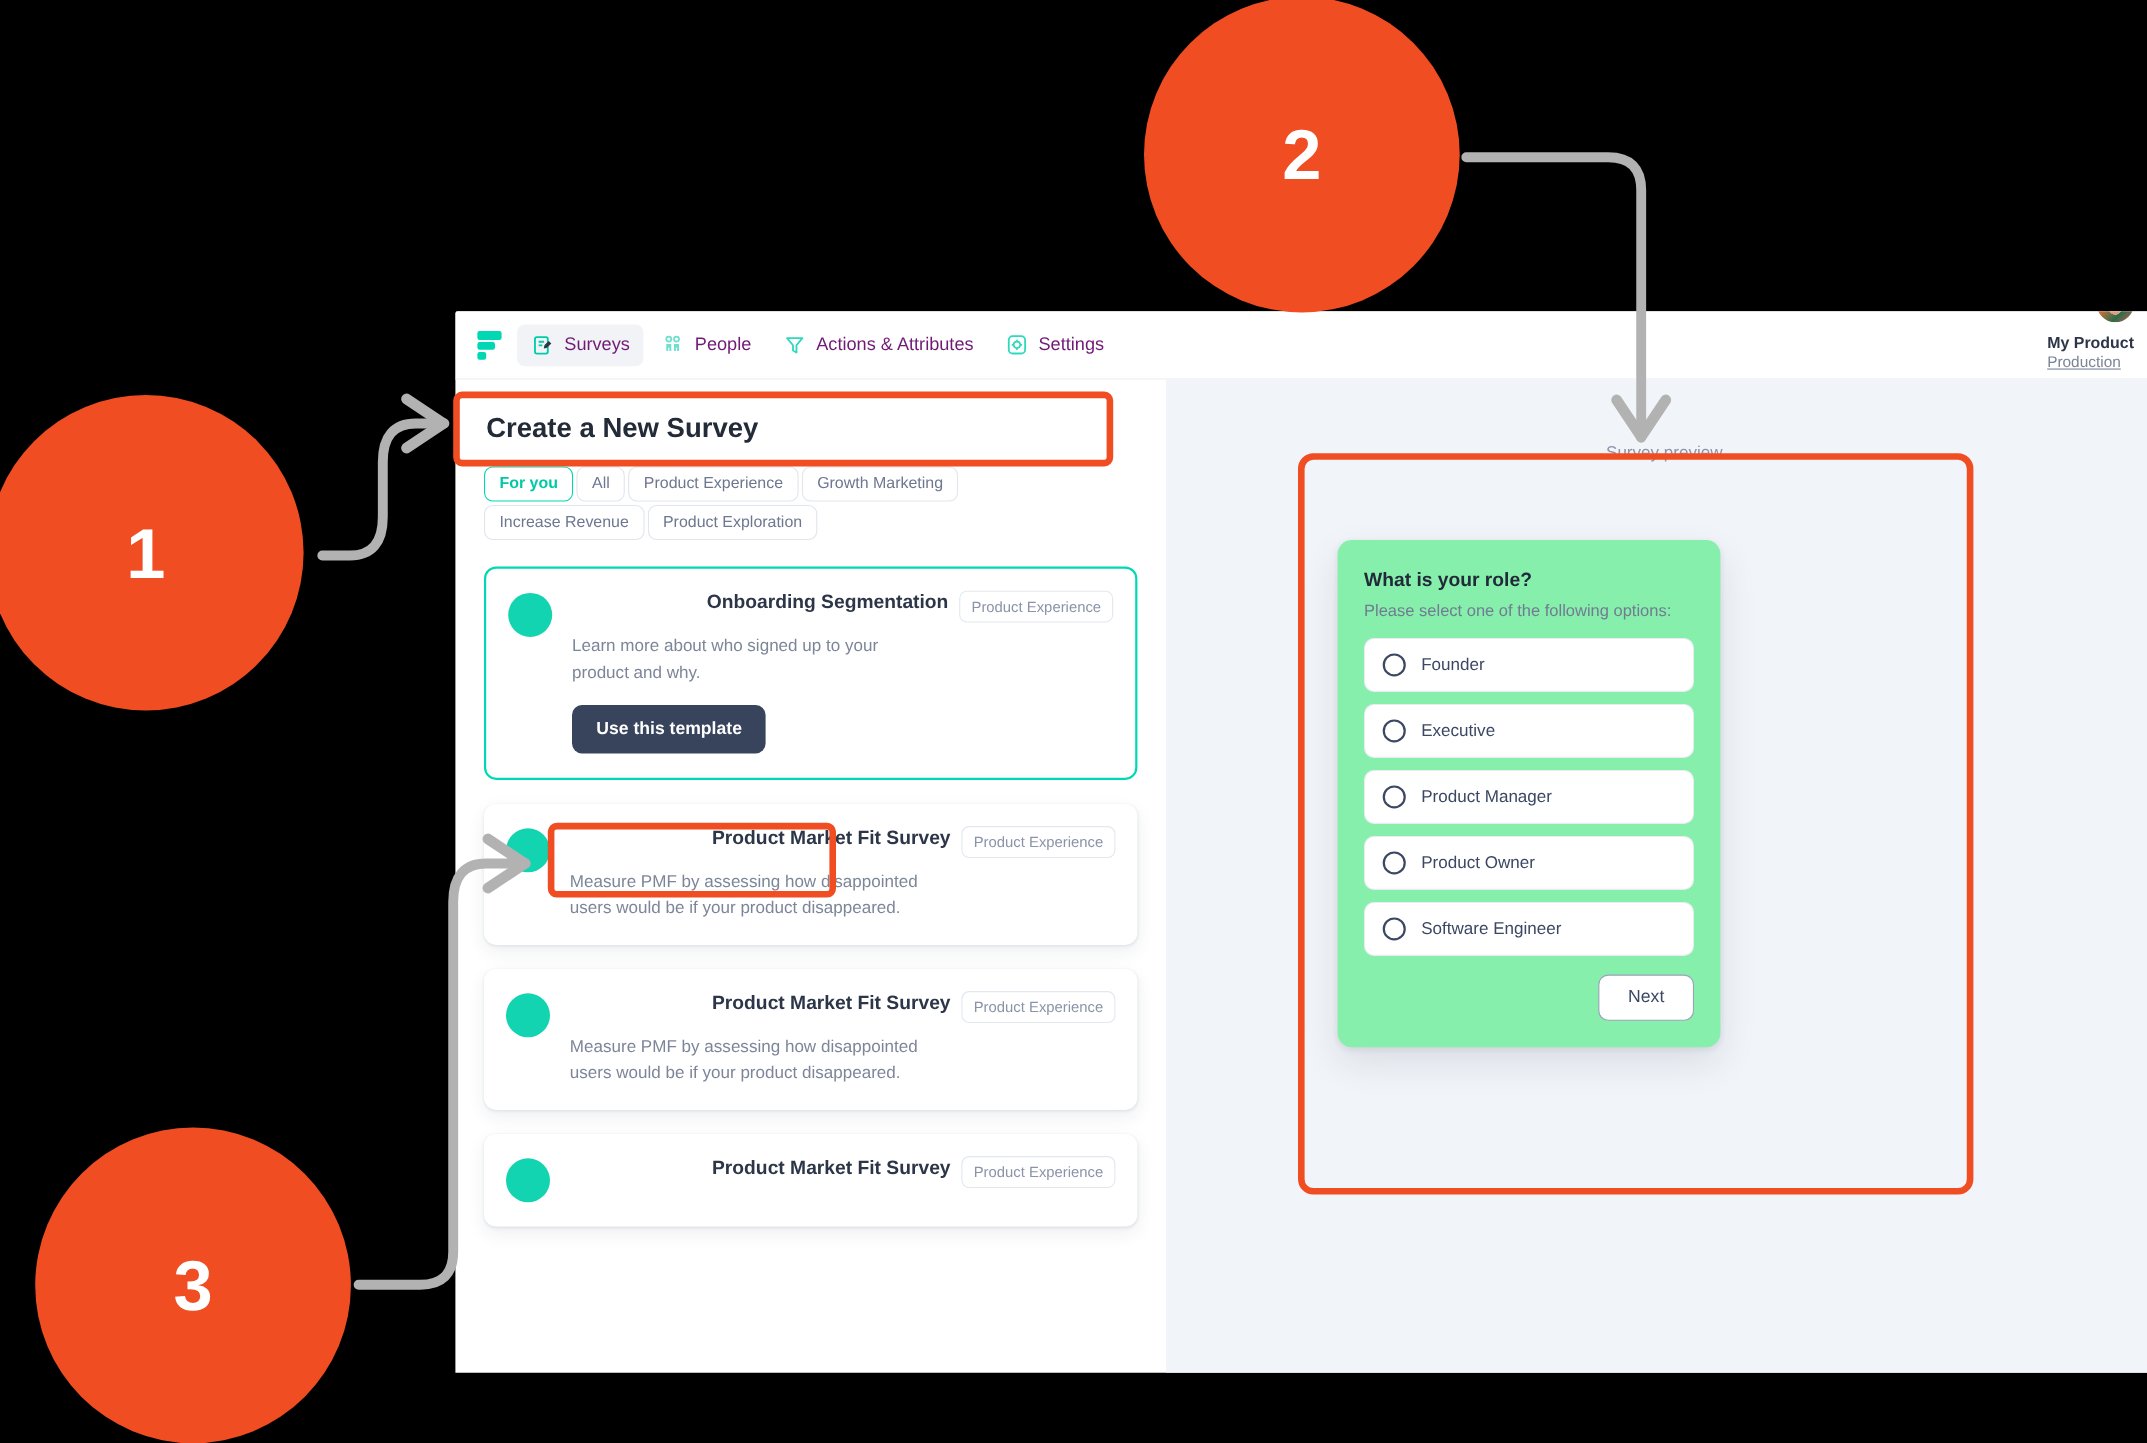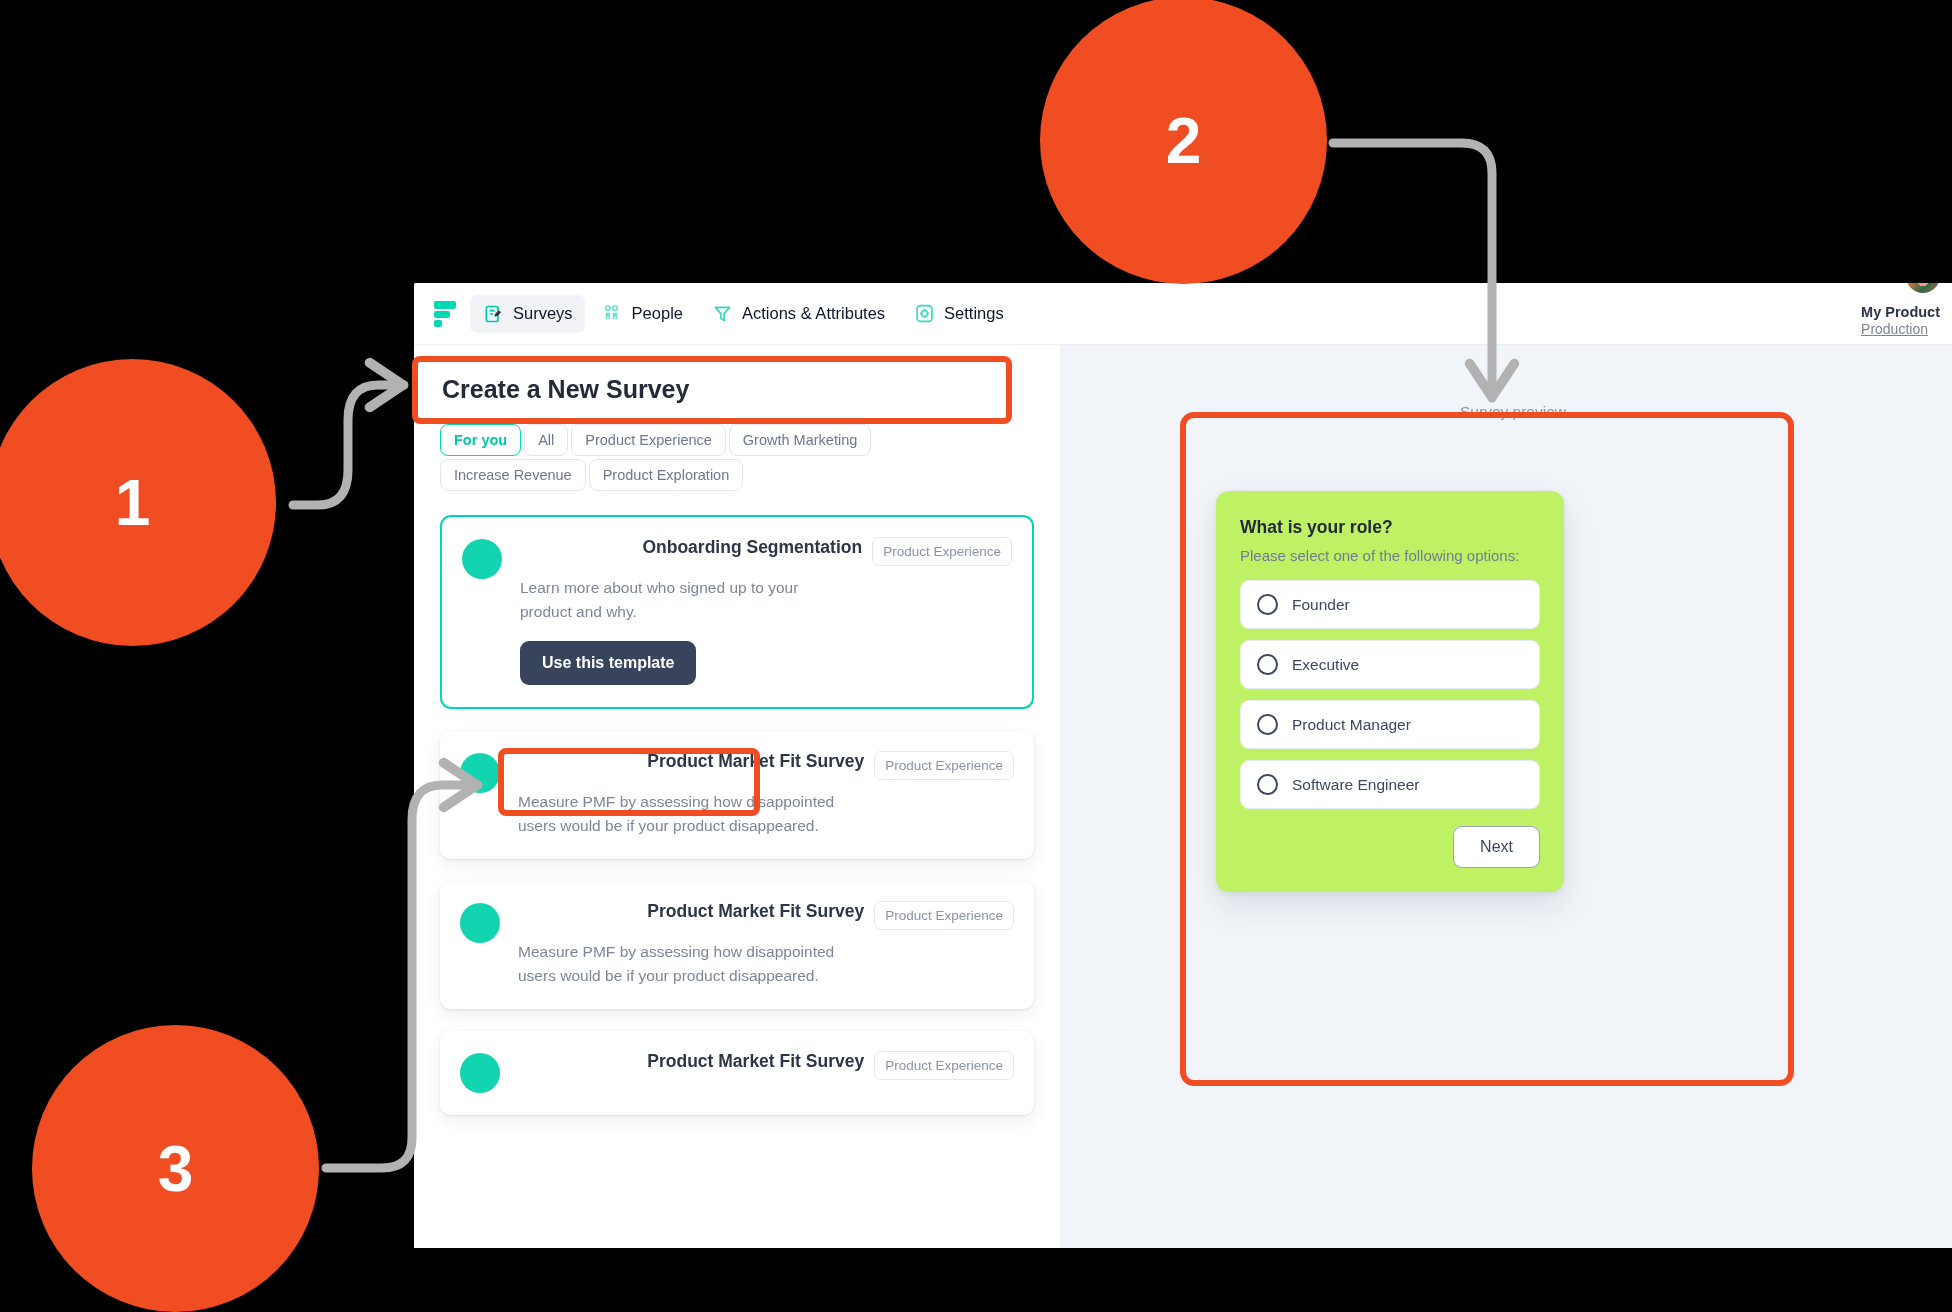--- a/index.html
+++ b/index.html
@@ -32,21 +32,21 @@
   .brand-logo { width: 22px; height: 26px; position: relative; margin-right: 14px; flex: 0 0 auto; }
   .brand-logo i { position: absolute; background: #00d8b4; border-radius: 2px; display:block; }
   .brand-logo i.b1 { left: 0; top: 0; width: 22px; height: 8px; }
   .brand-logo i.b2 { left: 0; top: 10px; width: 16px; height: 7px; }
   .brand-logo i.b3 { left: 0; top: 19px; width: 8px; height: 7px; }
 
   .nav-items { display: flex; align-items: center; gap: 4px; }
   .nav-item {
     display: flex; align-items: center; gap: 9px;
     padding: 8px 12px; border-radius: 7px;
-    font-size: 16.5px; color: #0f172a; font-weight: 500;
+    font-size: 16.5px; color: #701a75; font-weight: 500;
     cursor: pointer; white-space: nowrap;
   }
   .nav-item.active { background: #f1f3f7; }
   .nav-icon { width: 22px; height: 22px; display:flex; align-items:center; justify-content:center; flex:0 0 auto;}
   .nav-icon svg { display:block; }
 
   .account {
     margin-left: auto; display: flex; align-items: flex-end; gap: 11px; cursor: pointer; flex-direction: column;
   }
   .avatar {
@@ -109,21 +109,21 @@
     margin-top: 18px; background: #37445c; color: #fff;
     border: none; border-radius: 9px; padding: 13px 22px;
     font-size: 16px; font-weight: 600; cursor: pointer;
     font-family: "Liberation Sans", sans-serif;
   }
 
   
   .preview-label { text-align: center; font-size: 15.5px; color: #8b94a8; padding-top: 58px; }
   .survey-card {
     position: absolute; left: 156px; top: 146px;
-    width: 348px; background: #bef264; border-radius: 13px;
+    width: 348px; background: #86efac; border-radius: 13px;
     box-shadow: 0 2px 6px rgba(30,40,70,.08), 0 14px 34px rgba(30,40,70,.10);
     padding: 26px 24px 24px 24px;
   }
   .q-title { font-size: 17.5px; font-weight: 700; color: #222a3a; }
   .q-sub { font-size: 15px; color: #717b91; margin-top: 9px; margin-bottom: 16px; }
   .opt {
     border: 1px solid #e9ecf2; border-radius: 9px;
     display: flex; align-items: center; gap: 14px;
     padding: 13px 16px; margin-bottom: 11px; cursor: pointer; background:#fff;
   }
@@ -309,20 +309,24 @@
           <div class="opt">
             <span class="radio"></span>
             <span class="opt-label">Executive</span>
           </div>
           <div class="opt">
             <span class="radio"></span>
             <span class="opt-label">Product Manager</span>
           </div>
           <div class="opt">
             <span class="radio"></span>
+            <span class="opt-label">Product Owner</span>
+          </div>
+          <div class="opt">
+            <span class="radio"></span>
             <span class="opt-label">Software Engineer</span>
           </div>
 
           <div class="next-row">
             <button class="next-btn">Next</button>
           </div>
         </div>
       </div>
 
     </div>

